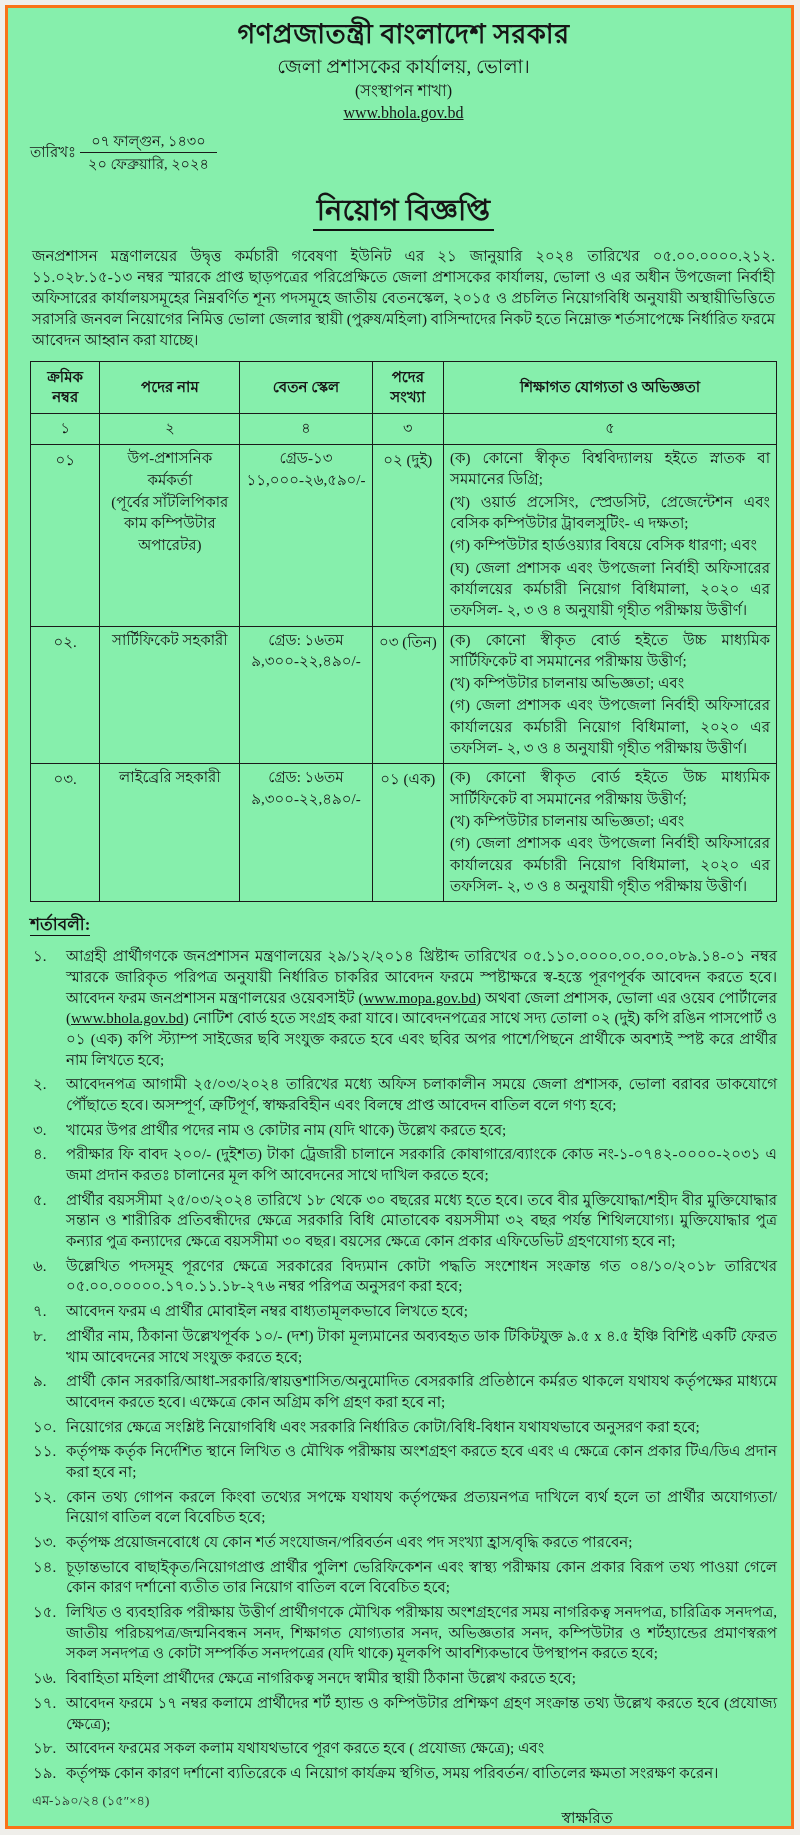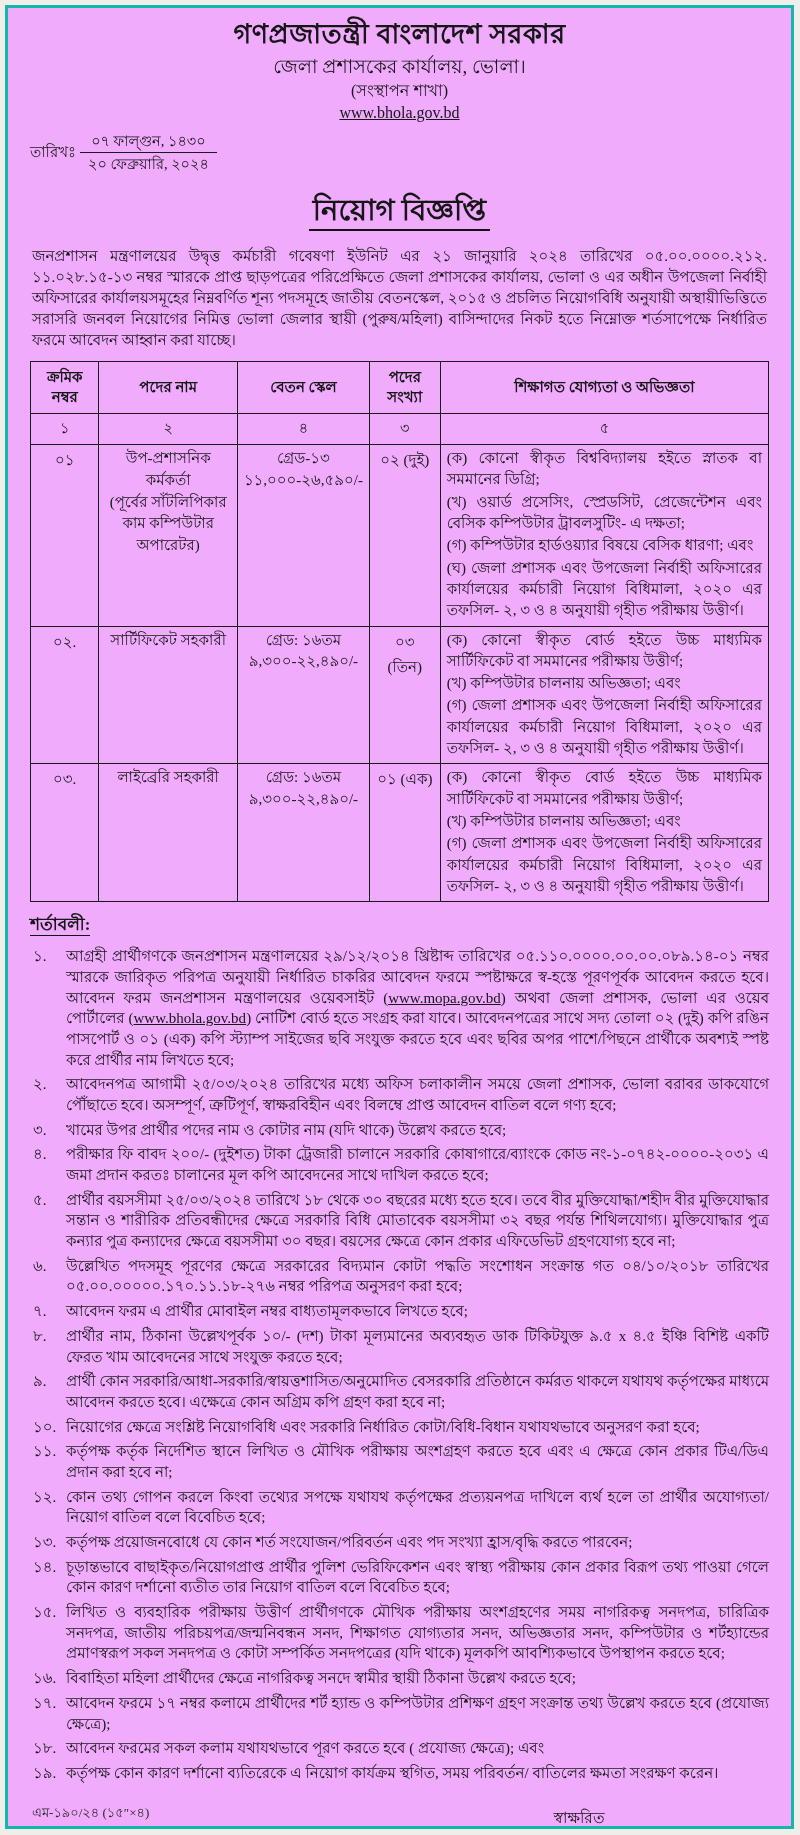--- a/index.html
+++ b/index.html
@@ -13,23 +13,23 @@
     overflow: hidden;
   }
   .sheet {
     position: absolute;
     inset: 0;
     background: #efeeea;
   }
   .frame {
     position: absolute;
     top: 5px; left: 5px; right: 6px; bottom: 6px;
-    border: 3px solid #14b8a6;
-    background: #f0abfc;
-    padding: 10px 22px 8px 22px;
+    border: 3px solid #f97316;
+    background: #86efac;
+    padding: 10px 14px 8px 22px;
     overflow: hidden;
   }
   
   .doc-header { text-align: center; line-height: 1.25; }
   .gov { font-size: 27px; font-weight: bold; letter-spacing: .5px; }
   .office { font-size: 19px; margin-top: 3px; }
   .section { font-size: 16px; margin-top: 2px; }
   .website { font-size: 16px; margin-top: 2px; text-decoration: underline; }
   
   .memo-row {
@@ -88,21 +88,21 @@
   
   .sig-block {
     width: 260px;
     margin: 22px 60px 0 auto;
     text-align: center;
     font-size: 15.5px;
     line-height: 1.55;
   }
   
   .print-code {
-    position: absolute; left: 24px; bottom: 2px;
+    position: absolute; left: 24px; bottom: 14px;
     font-size: 13px; color: #2a2a2a;
   }
 </style>
 </head>
 <body>
 
 <div class="sheet">
   <div class="frame">
 
     <div class="doc-header">

